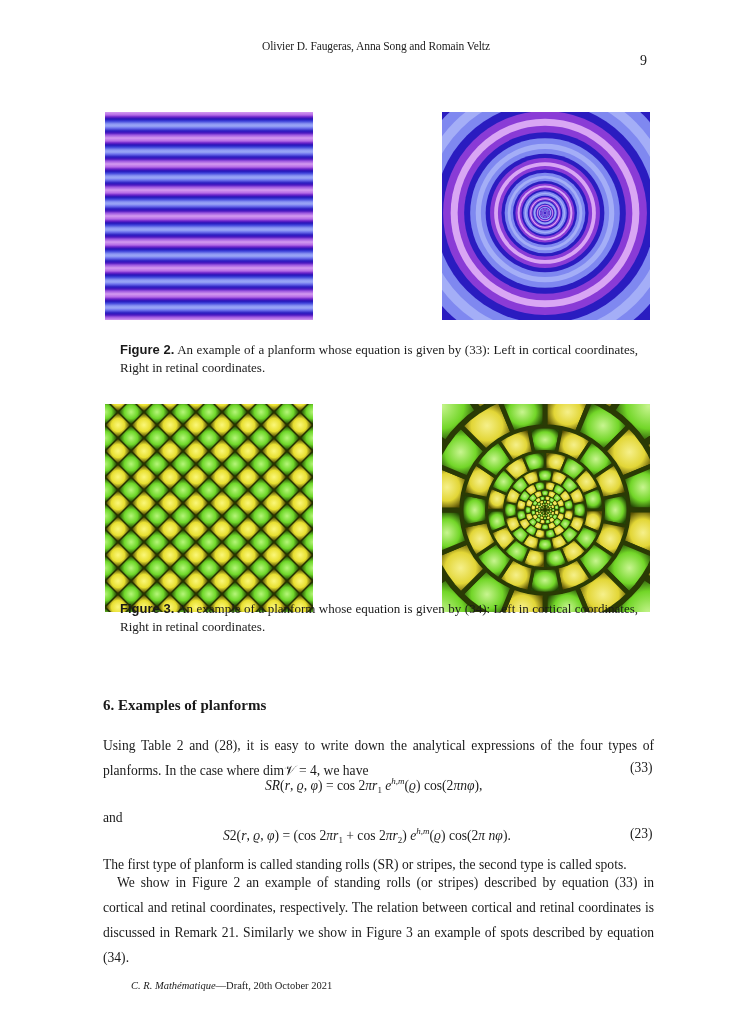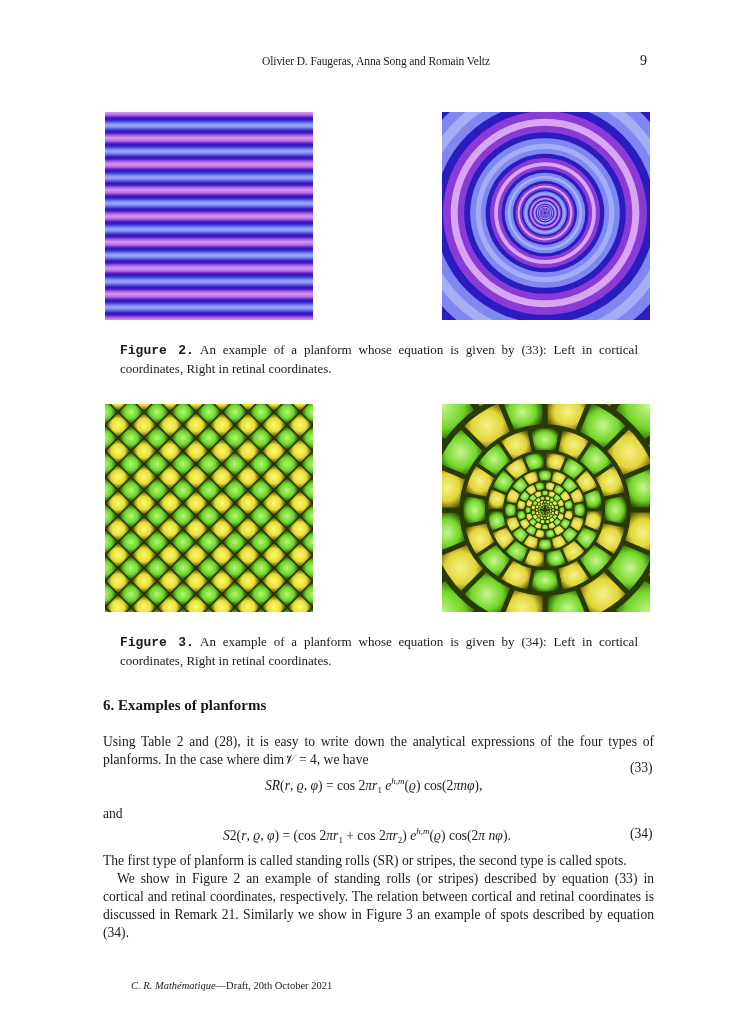--- a/index.html
+++ b/index.html
@@ -1,36 +1,36 @@
 <!DOCTYPE html>
 <html><head>
 <meta charset="utf-8">
 <style>
   html, body { margin: 0; padding: 0; background: #ffffff; }
   body { width: 756px; height: 1031px; position: relative; overflow: hidden;
          font-family: "DejaVu Serif", "Liberation Serif", serif; color: #1a1a1a; }
   .abs { position: absolute; }
-  .header-authors { left: 262px; top: 55px; font-size: 11.5px; font-family: "Liberation Serif", serif; letter-spacing: -0.1px; }
+  .header-authors { left: 262px; top: 40px; font-size: 11.5px; font-family: "Liberation Serif", serif; letter-spacing: -0.1px; }
   .header-page { left: 640px; top: 53px; font-size: 14px; font-family: "Liberation Serif", serif; }
   .figimg { position: absolute; width: 208px; height: 208px; overflow: hidden; }
   #stripes {
     left: 105px; top: 112px;
     background: repeating-linear-gradient(to bottom,
       #d49af0 0px, #b46ae6 3px, #6a23c9 5px, #2614b8 7px, #3b3fd8 9px,
       #8d98f4 12px, #9aa6f6 14px, #6f74ee 16px, #2a1cc0 19px, #4a18bf 21px,
       #9a55de 23px, #d49af0 26px);
   }
   #rings { left: 442px; top: 112px; background: #2d2ac8; }
   #spots { left: 105px; top: 404px; background: #243000; }
   #spots-retinal { left: 442px; top: 404px; background: #2a3a05; }
   .caption { position: absolute; left: 120px; width: 518px; font-size: 13px; line-height: 18px;
              font-family: "Liberation Serif", serif; text-align: justify; }
-  .caption b { font-family: Liberation Mono, monospace; margin-top: 24px; }
+  .caption b { font-family: Liberation Sans, sans-serif; margin-top: 24px; }
   .section-title { left: 103px; top: 697px; font-size: 15px; font-weight: bold; font-family: "Liberation Serif", serif; }
-  .para { position: absolute; left: 103px; width: 551px; font-size: 13.6px; line-height: 18px;
+  .para { position: absolute; left: 103px; width: 551px; font-size: 13.6px; line-height: 25px;
           font-family: "Liberation Serif", serif; text-align: justify; }
   .eq { position: absolute; font-size: 13.6px; font-family: "Liberation Serif", serif; }
   .eqnum { position: absolute; left: 630px; font-size: 13.6px; font-family: "Liberation Serif", serif; }
   .indent { text-indent: 14px; }
   .footer { left: 103px; top: 980px; font-size: 10.5px; font-family: "Liberation Serif", serif; margin-left: 28px; }
   .footer i { font-style: italic; }
   svg { display: block; }
 </style>
 </head>
 <body>
@@ -568,38 +568,38 @@
       <polygon points="103.0,107.6 102.8,107.6 102.7,107.6 102.5,107.6 102.4,107.5 102.6,107.1 102.7,107.1 102.8,107.1 102.9,107.1 103.0,107.2" fill="url(#ry)" stroke="#2a3a05" stroke-width="0.3"></polygon>
       <polygon points="102.4,107.5 102.2,107.5 102.1,107.4 102.0,107.3 101.8,107.2 102.2,106.8 102.3,106.9 102.4,107.0 102.5,107.0 102.6,107.1" fill="url(#rgn)" stroke="#2a3a05" stroke-width="0.3"></polygon>
       <polygon points="101.8,107.2 101.7,107.0 101.6,106.9 101.5,106.8 101.5,106.6 101.9,106.4 102.0,106.5 102.0,106.6 102.1,106.7 102.2,106.8" fill="url(#ry)" stroke="#2a3a05" stroke-width="0.3"></polygon>
       <polygon points="101.5,106.6 101.4,106.5 101.4,106.3 101.4,106.2 101.4,106.0 101.8,106.0 101.9,106.1 101.9,106.2 101.9,106.3 101.9,106.4" fill="url(#rgn)" stroke="#2a3a05" stroke-width="0.3"></polygon>
       <polygon points="101.4,106.0 101.4,105.8 101.4,105.7 101.4,105.5 101.5,105.4 101.9,105.6 101.9,105.7 101.9,105.8 101.9,105.9 101.8,106.0" fill="url(#ry)" stroke="#2a3a05" stroke-width="0.3"></polygon>
       <polygon points="101.5,105.4 101.5,105.2 101.6,105.1 101.7,105.0 101.8,104.8 102.2,105.2 102.1,105.3 102.0,105.4 102.0,105.5 101.9,105.6" fill="url(#rgn)" stroke="#2a3a05" stroke-width="0.3"></polygon>
       <polygon points="101.8,104.8 102.0,104.7 102.1,104.6 102.2,104.5 102.4,104.5 102.6,104.9 102.5,105.0 102.4,105.0 102.3,105.1 102.2,105.2" fill="url(#ry)" stroke="#2a3a05" stroke-width="0.3"></polygon>
       <polygon points="102.4,104.5 102.5,104.4 102.7,104.4 102.8,104.4 103.0,104.4 103.0,104.8 102.9,104.9 102.8,104.9 102.7,104.9 102.6,104.9" fill="url(#rgn)" stroke="#2a3a05" stroke-width="0.3"></polygon>
     </svg>
 </div>
-<div class="caption" style="top:633px;">
+<div class="caption" style="top:600px;">
   <b>Figure 3.</b><span> An example of a planform whose equation is given by (34): Left in cortical coordinates, Right in retinal coordinates.</span>
 </div>
 
 <div class="abs section-title">6.  Examples of planforms</div>
 
 <div class="para" style="top:733px;">Using Table 2 and (28), it is easy to write down the analytical expressions of the four types of planforms. In the case where dim𝒱 = 4, we have</div>
 
 <div class="eq" style="left:265px; top:776px;">
   <i>SR</i>(<i>r</i>, <i>ϱ</i>, <i>φ</i>) = cos 2<i>π</i><i>r</i><sub style="font-size:9px">1</sub><i> e</i><sup style="font-size:9px"><i>h,m</i></sup>(<i>ϱ</i>) cos(2<i>πnφ</i>),
 </div>
 <div class="eqnum" style="top:760px;">(33)</div>
 
 <div class="para" style="top:805px;">and</div>
 
 <div class="eq" style="left:223px; top:826px;">
   <i>S</i>2(<i>r</i>, <i>ϱ</i>, <i>φ</i>) = (cos 2<i>πr</i><sub style="font-size:9px">1</sub> + cos 2<i>πr</i><sub style="font-size:9px">2</sub>) <i>e</i><sup style="font-size:9px"><i>h,m</i></sup>(<i>ϱ</i>) cos(2<i>π nφ</i>).
 </div>
-<div class="eqnum" style="top:826px;">(34)</div>
+<div class="eqnum" style="top:826px;">(23)</div>
 
 <div class="para" style="top:852px;">The first type of planform is called standing rolls (SR) or stripes, the second type is called spots.</div>
 <div class="para indent" style="top:870px;">We show in Figure 2 an example of standing rolls (or stripes) described by equation (33) in cortical and retinal coordinates, respectively. The relation between cortical and retinal coordinates is discussed in Remark 21. Similarly we show in Figure 3 an example of spots described by equation (34).</div>
 
 <div class="abs footer">
   <i>C. R. Mathématique</i><span>—Draft, 20th October 2021</span>
 </div>
 
 </body></html>

